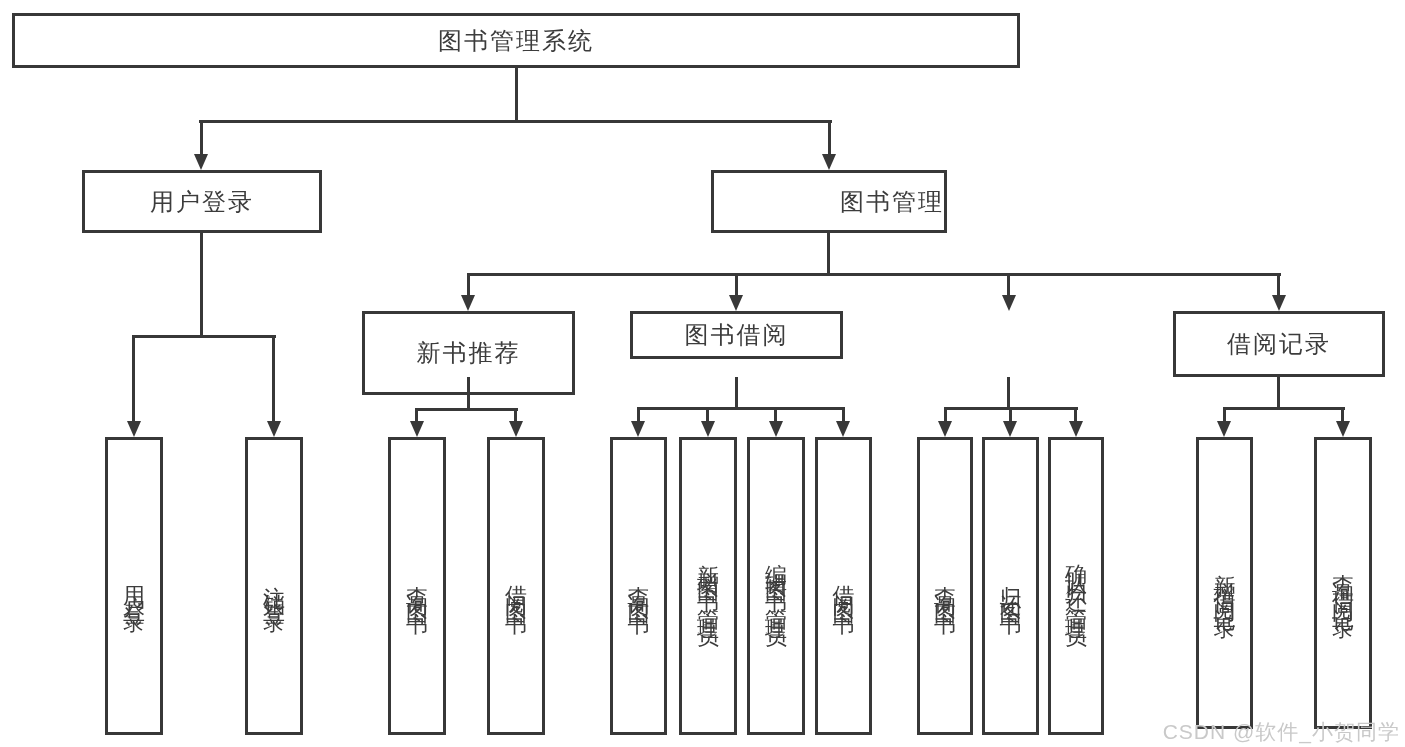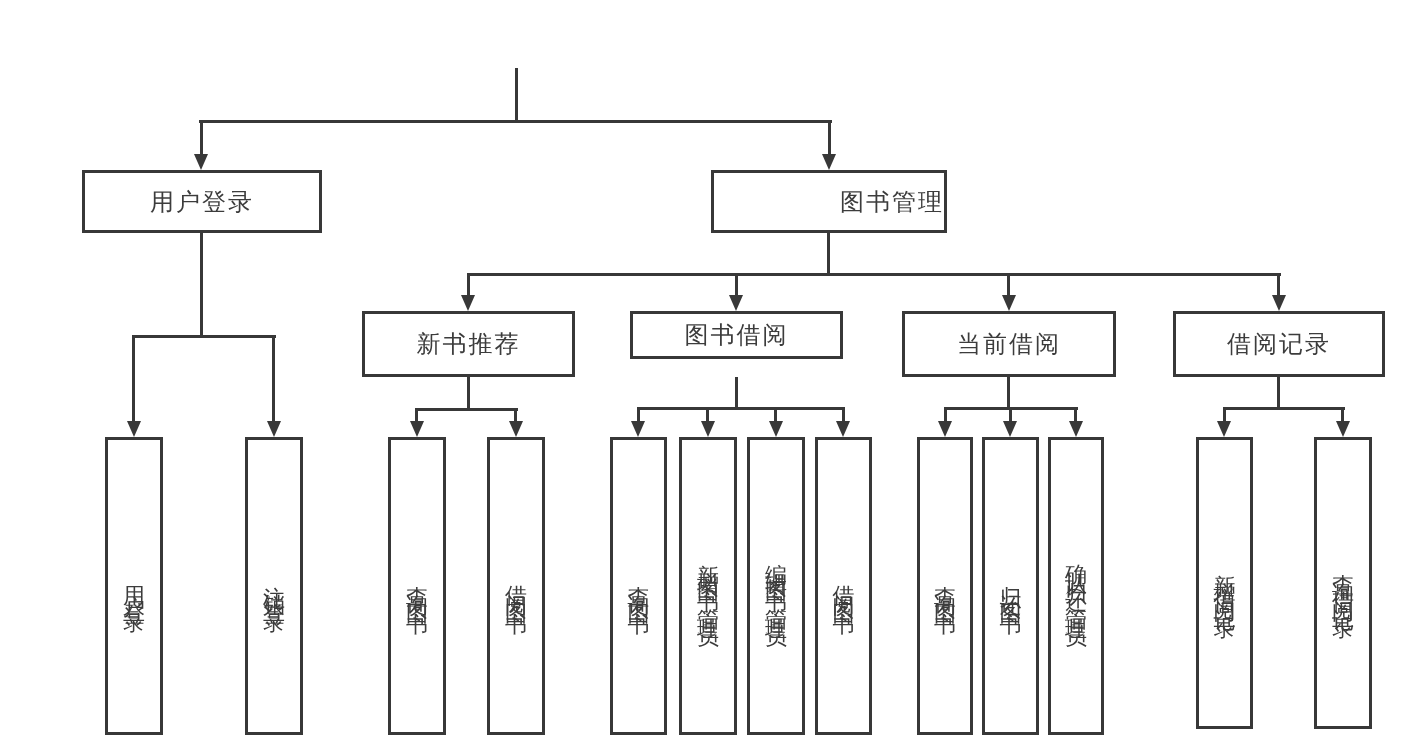--- a/index.html
+++ b/index.html
@@ -49,20 +49,23 @@
     color:var(--wm);
     letter-spacing:1px;
     z-index:5;
   }
 </style>
 </head>
 <body>
 
 <div id="canvas">
 
+  <div class="node" style="left:12px;top:13px;width:1008px;height:55px;">
+    <span>图书管理系统</span>
+  </div>
 
   <div class="vl" style="left:515px;top:68px;height:52px;"></div>
   <div class="hl" style="left:199px;top:120px;width:633px;"></div>
   <div class="vl" style="left:200px;top:120px;height:36px;"></div>
   <div class="arrow" style="left:194px;top:154px;"></div>
   <div class="vl" style="left:828px;top:120px;height:36px;"></div>
   <div class="arrow" style="left:822px;top:154px;"></div>
 
   <div class="node" style="left:82px;top:170px;width:240px;height:63px;">
     <span>用户登录</span>
@@ -82,28 +85,25 @@
   <div class="hl" style="left:467px;top:273px;width:814px;"></div>
   <div class="vl" style="left:467px;top:273px;height:24px;"></div>
   <div class="arrow" style="left:461px;top:295px;"></div>
   <div class="vl" style="left:735px;top:273px;height:24px;"></div>
   <div class="arrow" style="left:729px;top:295px;"></div>
   <div class="vl" style="left:1007px;top:273px;height:24px;"></div>
   <div class="arrow" style="left:1002px;top:295px;"></div>
   <div class="vl" style="left:1277px;top:273px;height:24px;"></div>
   <div class="arrow" style="left:1272px;top:295px;"></div>
 
-  <div class="node" style="left:362px;top:311px;width:213px;height:66px;">
+  <div class="node" style="left:362px;top:311px;width:213px;height:84px;">
     <span>新书推荐</span>
   </div>
   <div class="node" style="left:630px;top:311px;width:213px;height:48px;">
     <span>图书借阅</span>
-  </div>
-  <div class="node" style="left:902px;top:311px;width:214px;height:66px;">
-    <span>当前借阅</span>
   </div>
   <div class="node" style="left:1173px;top:311px;width:212px;height:66px;">
     <span>借阅记录</span>
   </div>
 
   <div class="vl" style="left:467px;top:377px;height:33px;"></div>
   <div class="hl" style="left:415px;top:408px;width:103px;"></div>
   <div class="vl" style="left:415px;top:408px;height:14px;"></div>
   <div class="arrow" style="left:410px;top:421px;"></div>
   <div class="vl" style="left:514px;top:408px;height:14px;"></div>
@@ -173,14 +173,15 @@
     <span class="vtext">确认归还（管理员）</span>
   </div>
 
   <div class="node vnode" style="left:1196px;top:437px;width:57px;height:292px;">
     <span class="vtext">新增借阅记录</span>
   </div>
   <div class="node vnode" style="left:1314px;top:437px;width:58px;height:292px;">
     <span class="vtext">查询借阅记录</span>
   </div>
 
+  <div class="watermark">CSDN @软件_小贺同学</div>
 
 </div>
 
 </body></html>

